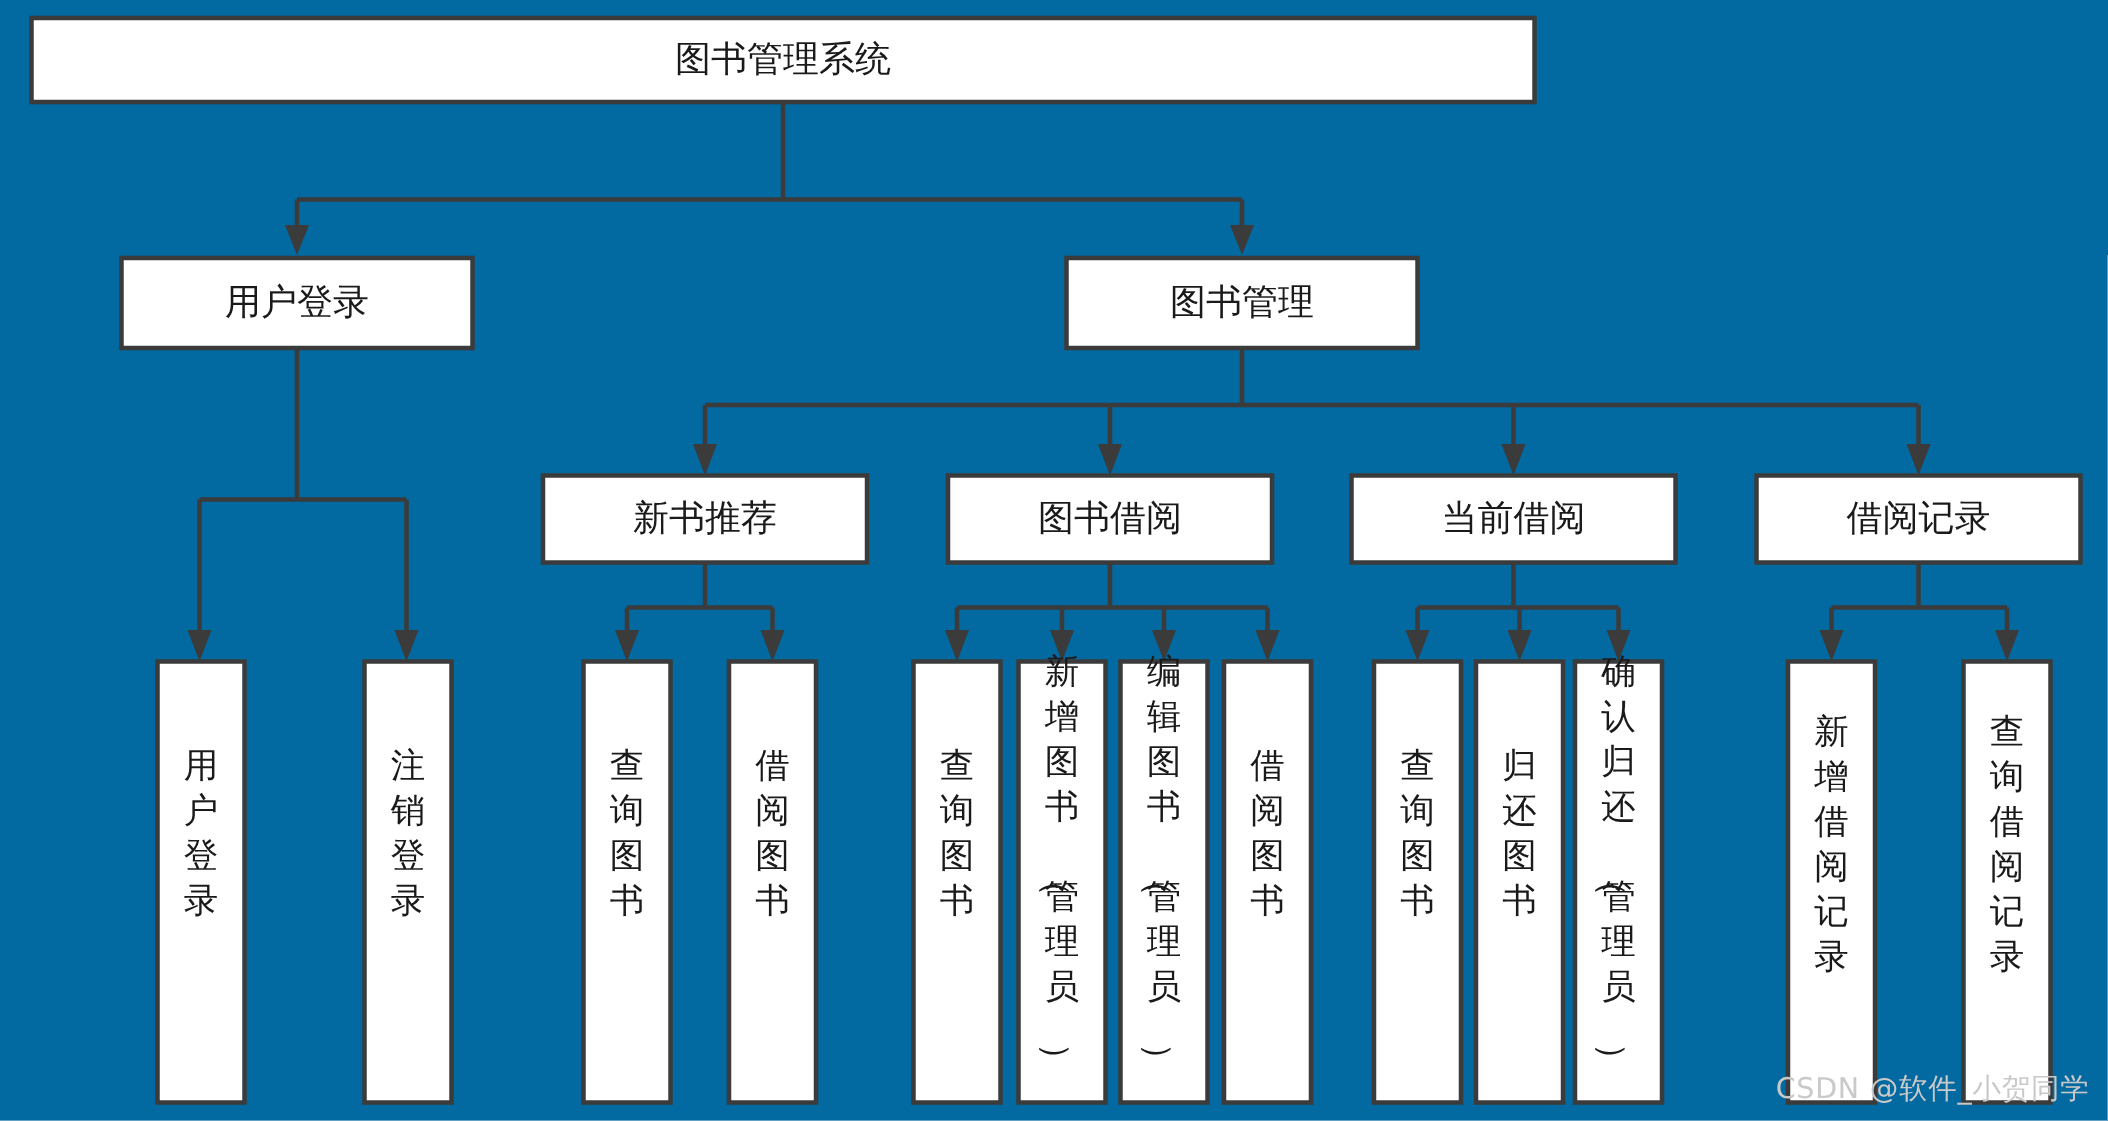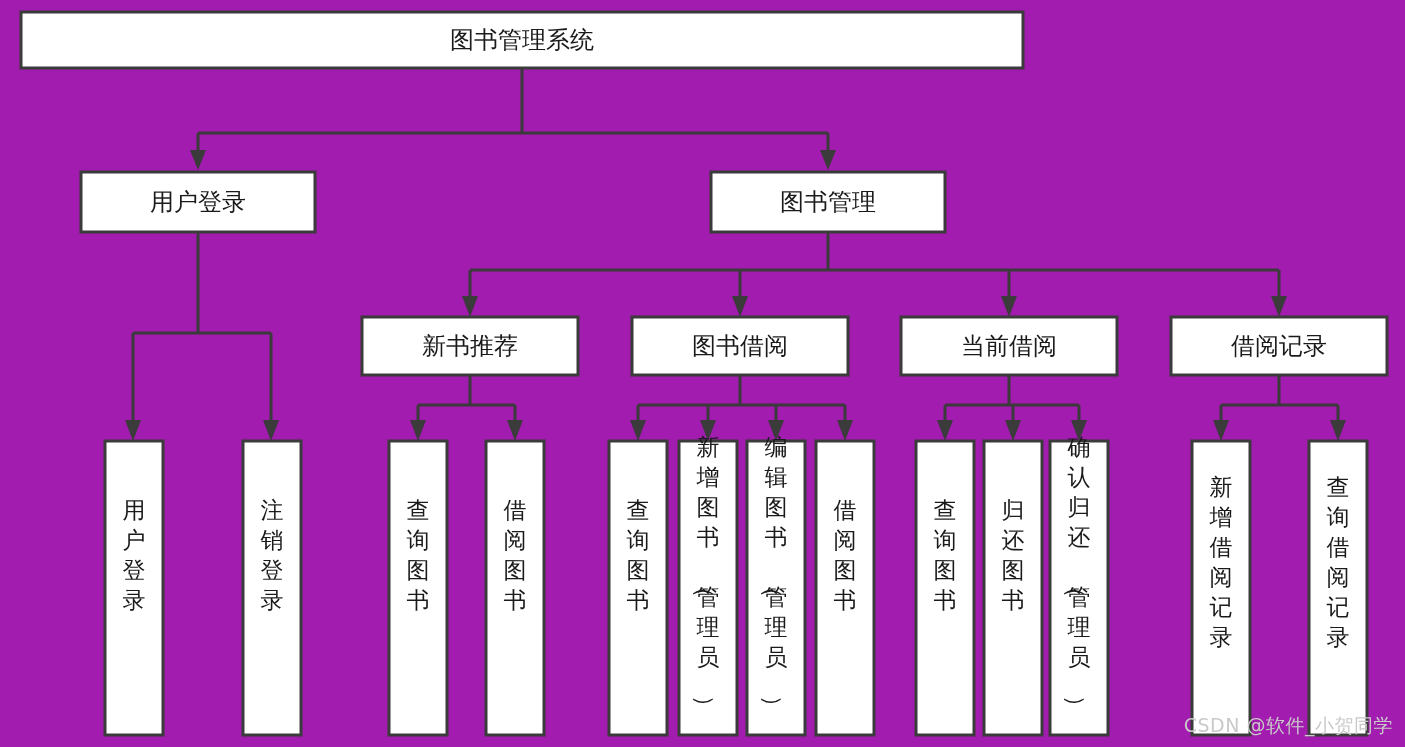--- a/index.html
+++ b/index.html
@@ -11,21 +11,21 @@
   body {
     width: 1405px;
     height: 747px;
     overflow: hidden;
     font-family: "DejaVu Sans", "Liberation Sans", sans-serif;
   }
   #diagram-root {
     position: relative;
     width: 1405px;
     height: 747px;
-    background: #a21caf;
+    background: #0369a1;
   }
   svg.diagram {
     display: block;
     width: 1405px;
     height: 747px;
   }
   .node-rect {
     fill: #ffffff;
     stroke: #3b3b3b;
     stroke-width: 3;

